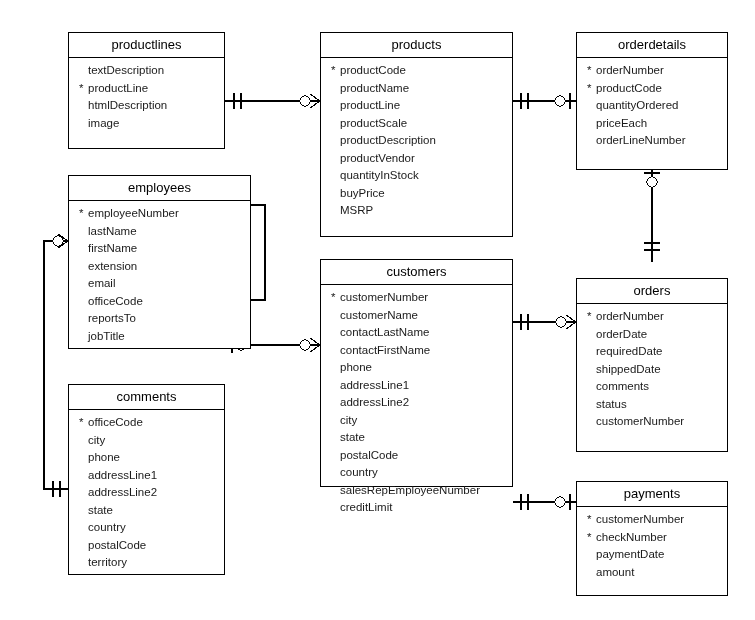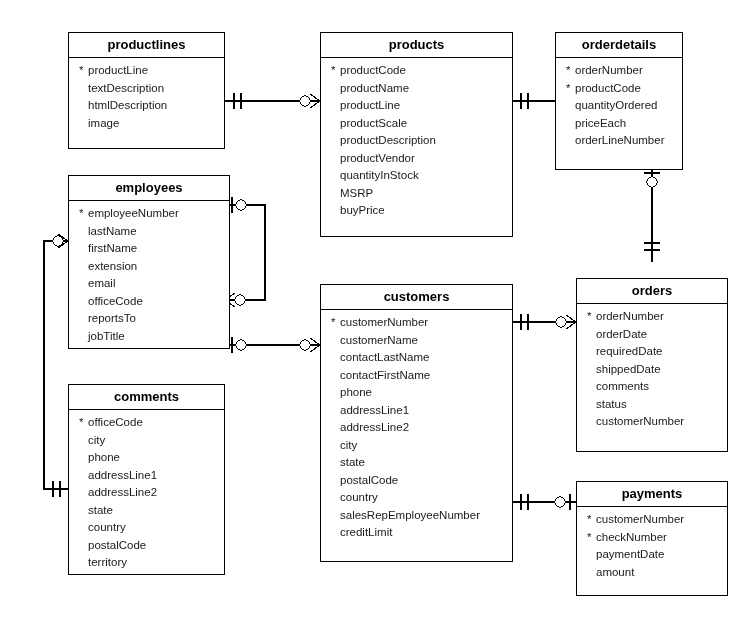--- a/index.html
+++ b/index.html
@@ -25,21 +25,21 @@
   }
   .entity {
     position: absolute;
     box-sizing: border-box;
     border: 1px solid #000000;
     background: #ffffff;
   }
   .entity-title {
     text-align: center;
     font-size: 13px;
-    font-weight: bold;
+    font-weight: normal;
     color: #000000;
     padding: 5px 2px 5px 2px;
     border-bottom: 1px solid #000000;
     line-height: 14px;
     letter-spacing: 0px;
   }
   .attr-list {
     padding: 4px 0 9px 0;
   }
   .attr {
@@ -138,64 +138,64 @@
         <line x1="570" y1="494" x2="570" y2="510"></line>
       </g>
 
     </g>
   </svg>
 
   <div id="entities-layer">
       <div class="entity" style="left: 68px; top: 32px; width: 157px; height: 117px;">
         <div class="entity-title">productlines</div>
         <div class="attr-list">
+          <div class="attr"><span class="pk-mark blank">&nbsp;</span><span>textDescription</span></div>
           <div class="attr"><span class="pk-mark">*</span><span>productLine</span></div>
-          <div class="attr"><span class="pk-mark blank">&nbsp;</span><span>textDescription</span></div>
           <div class="attr"><span class="pk-mark blank">&nbsp;</span><span>htmlDescription</span></div>
           <div class="attr"><span class="pk-mark blank">&nbsp;</span><span>image</span></div>
         </div>
       </div>
       <div class="entity" style="left: 320px; top: 32px; width: 193px; height: 205px;">
         <div class="entity-title">products</div>
         <div class="attr-list">
           <div class="attr"><span class="pk-mark">*</span><span>productCode</span></div>
           <div class="attr"><span class="pk-mark blank">&nbsp;</span><span>productName</span></div>
           <div class="attr"><span class="pk-mark blank">&nbsp;</span><span>productLine</span></div>
           <div class="attr"><span class="pk-mark blank">&nbsp;</span><span>productScale</span></div>
           <div class="attr"><span class="pk-mark blank">&nbsp;</span><span>productDescription</span></div>
           <div class="attr"><span class="pk-mark blank">&nbsp;</span><span>productVendor</span></div>
           <div class="attr"><span class="pk-mark blank">&nbsp;</span><span>quantityInStock</span></div>
+          <div class="attr"><span class="pk-mark blank">&nbsp;</span><span>buyPrice</span></div>
           <div class="attr"><span class="pk-mark blank">&nbsp;</span><span>MSRP</span></div>
-          <div class="attr"><span class="pk-mark blank">&nbsp;</span><span>buyPrice</span></div>
-        </div>
-      </div>
-      <div class="entity" style="left: 555px; top: 32px; width: 128px; height: 138px;">
+        </div>
+      </div>
+      <div class="entity" style="left: 576px; top: 32px; width: 152px; height: 138px;">
         <div class="entity-title">orderdetails</div>
         <div class="attr-list">
           <div class="attr"><span class="pk-mark">*</span><span>orderNumber</span></div>
           <div class="attr"><span class="pk-mark">*</span><span>productCode</span></div>
           <div class="attr"><span class="pk-mark blank">&nbsp;</span><span>quantityOrdered</span></div>
           <div class="attr"><span class="pk-mark blank">&nbsp;</span><span>priceEach</span></div>
           <div class="attr"><span class="pk-mark blank">&nbsp;</span><span>orderLineNumber</span></div>
         </div>
       </div>
-      <div class="entity" style="left: 68px; top: 175px; width: 162px; height: 174px;">
+      <div class="entity" style="left: 68px; top: 175px; width: 183px; height: 174px;">
         <div class="entity-title">employees</div>
         <div class="attr-list">
           <div class="attr"><span class="pk-mark">*</span><span>employeeNumber</span></div>
           <div class="attr"><span class="pk-mark blank">&nbsp;</span><span>lastName</span></div>
           <div class="attr"><span class="pk-mark blank">&nbsp;</span><span>firstName</span></div>
           <div class="attr"><span class="pk-mark blank">&nbsp;</span><span>extension</span></div>
           <div class="attr"><span class="pk-mark blank">&nbsp;</span><span>email</span></div>
           <div class="attr"><span class="pk-mark blank">&nbsp;</span><span>officeCode</span></div>
           <div class="attr"><span class="pk-mark blank">&nbsp;</span><span>reportsTo</span></div>
           <div class="attr"><span class="pk-mark blank">&nbsp;</span><span>jobTitle</span></div>
         </div>
       </div>
-      <div class="entity" style="left: 320px; top: 284px; width: 193px; height: 278px;">
+      <div class="entity" style="left: 320px; top: 259px; width: 193px; height: 228px;">
         <div class="entity-title">customers</div>
         <div class="attr-list">
           <div class="attr"><span class="pk-mark">*</span><span>customerNumber</span></div>
           <div class="attr"><span class="pk-mark blank">&nbsp;</span><span>customerName</span></div>
           <div class="attr"><span class="pk-mark blank">&nbsp;</span><span>contactLastName</span></div>
           <div class="attr"><span class="pk-mark blank">&nbsp;</span><span>contactFirstName</span></div>
           <div class="attr"><span class="pk-mark blank">&nbsp;</span><span>phone</span></div>
           <div class="attr"><span class="pk-mark blank">&nbsp;</span><span>addressLine1</span></div>
           <div class="attr"><span class="pk-mark blank">&nbsp;</span><span>addressLine2</span></div>
           <div class="attr"><span class="pk-mark blank">&nbsp;</span><span>city</span></div>

